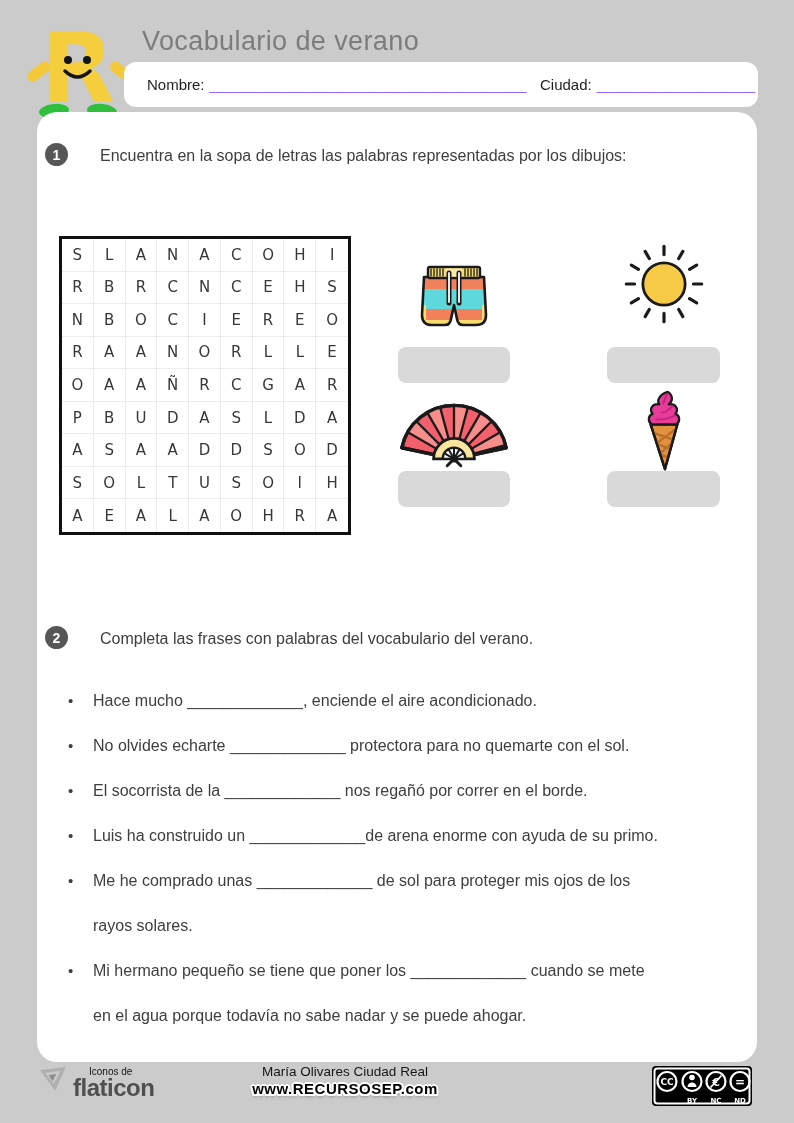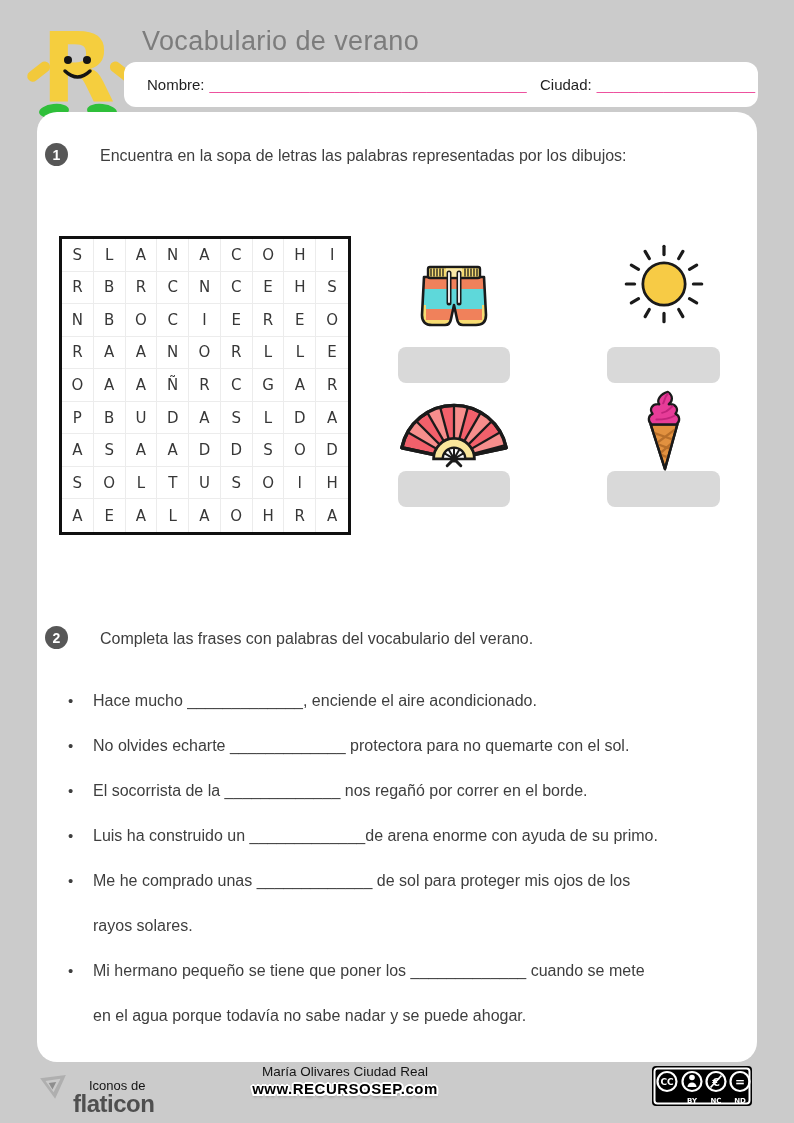--- a/index.html
+++ b/index.html
@@ -5,21 +5,21 @@
   html,body{margin:0;padding:0;}
   .page{position:relative;width:794px;height:1123px;background:#cbcbcb;overflow:hidden;
         font-family:"Liberation Sans",sans-serif;color:#3e3e3e;}
   .abs{position:absolute;}
 
   
   .title{left:142px;top:26px;font-size:27px;color:#7c7c7c;font-weight:500;letter-spacing:.4px;}
   .name-pill{left:124px;top:62px;width:634px;height:45px;background:#fff;border-radius:12px;}
   .pill-group{position:absolute;top:0;height:45px;display:flex;align-items:center;gap:5px;
               font-size:15px;color:#1f1f1f;text-align:center;}
-  .pill-line{color:#ec4899;letter-spacing:0;white-space:nowrap;}
+  .pill-line{color:#8b5cf6;letter-spacing:0;white-space:nowrap;}
   .g-nombre{left:23px;} .g-fecha{left:416px;}
 
   
   .card{left:37px;top:112px;width:720px;height:950px;background:#fff;border-radius:20px;}
   .badge{width:23px;height:23px;border-radius:50%;background:#575757;color:#fff;
          display:flex;align-items:center;justify-content:center;font-size:14px;font-weight:bold;}
   .b1{left:8px;top:31px;} .b2{left:8px;top:514px;}
   .instr{font-size:16px;color:#3e3e3e;width:655px;line-height:20px;margin-left:24px;}
   .i1{left:39px;top:34px;} .i2{left:39px;top:517px;}
 
@@ -44,21 +44,21 @@
 
   
   .sentences{left:28px;top:566px;width:662px;margin:0;padding:0;list-style:none;}
   .sentence{position:relative;padding-left:28px;font-size:16px;color:#3e3e3e;
             line-height:45px;white-space:pre-line;}
   .sentence::before{content:"\2022";position:absolute;left:3px;top:0;font-size:15px;}
 
   
   .flaticon-box{left:38px;top:1066px;display:flex;align-items:center;gap:5px;}
   .ft-col{display:flex;flex-direction:column;}
-  .ft-small{font-size:13px;color:#141414;padding-left:16px;margin-bottom:-1px;margin-top:12px;}
+  .ft-small{font-size:10px;color:#141414;padding-left:16px;margin-bottom:-1px;}
   .ft-brand{font-size:24px;font-weight:bold;color:#4f4f4f;letter-spacing:-.5px;line-height:1;}
   .credits{left:0;top:1064px;width:690px;text-align:center;}
   .credit-line{font-size:13.5px;color:#151515;}
   .site-line{margin-top:1px;font-size:15px;font-weight:800;letter-spacing:.5px;color:#000;
     text-shadow:-2px 0 #fff,2px 0 #fff,0 -2px #fff,0 2px #fff,
       -1.5px -1.5px #fff,1.5px -1.5px #fff,-1.5px 1.5px #fff,1.5px 1.5px #fff,0 3px 3px rgba(0,0,0,.35);}
   .cc{left:646px;top:1066px;padding-left:6px;}
 </style>
 </head>
 <body>

